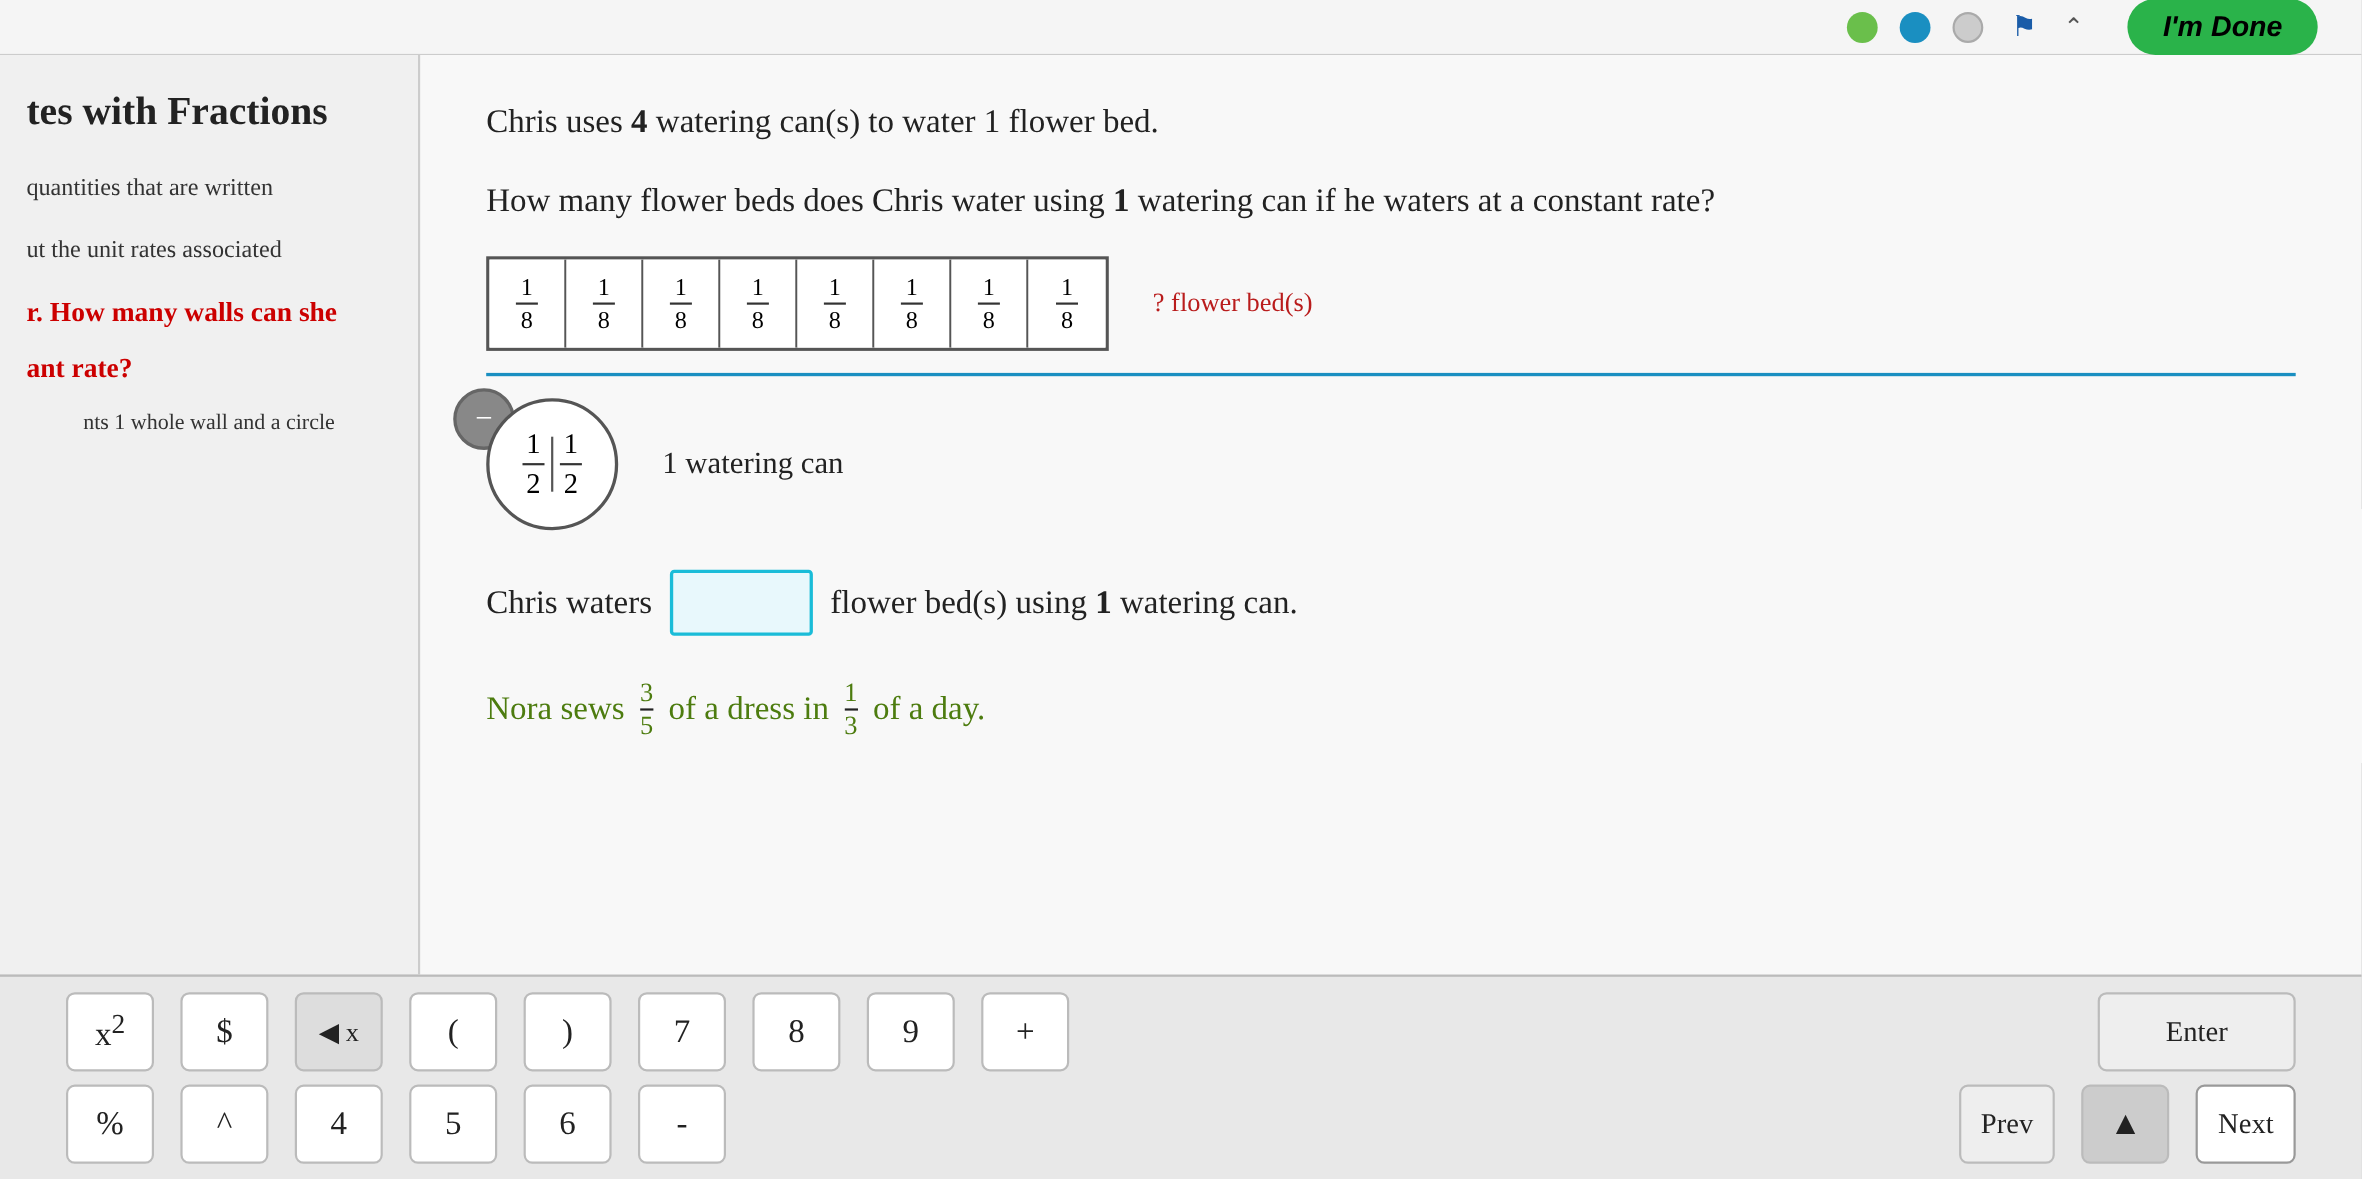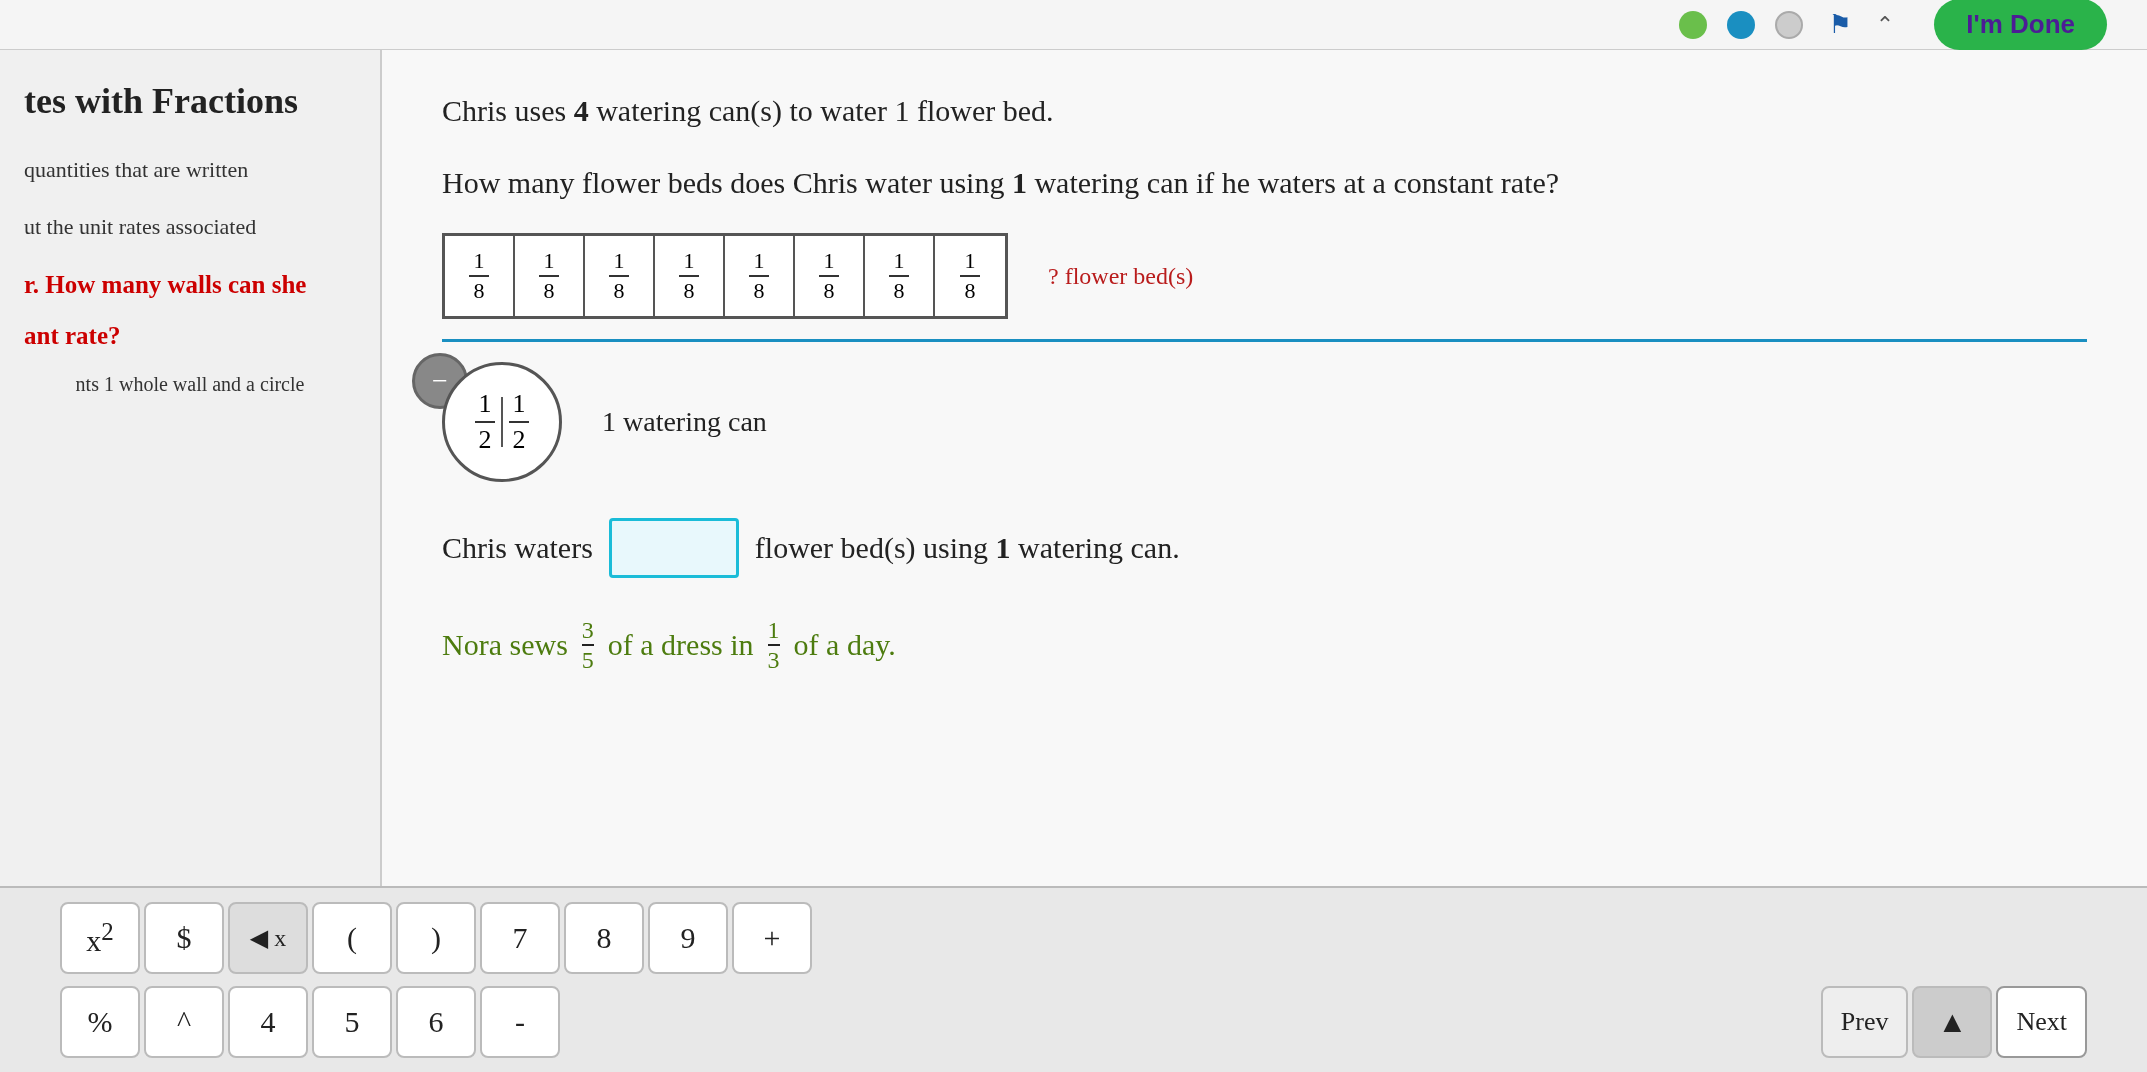--- a/index.html
+++ b/index.html
@@ -37,28 +37,29 @@
       display: inline-block;
     }
     .flag-icon {
       font-size: 26px; color: #1a5ca8; margin-left: 6px;
     }
     .chevron-up {
       font-size: 22px; color: #555; margin-left: 4px;
     }
     .im-done-btn {
       background: #2ab34a;
-      color: #4c1d95;
+      color: #000000;
       border: none;
       border-radius: 30px;
       padding: 10px 32px;
       font-size: 26px;
       font-weight: bold;
       cursor: pointer;
       margin-left: 20px;
+      font-style: italic;
     }
 
     
     .main-layout {
       display: flex;
       flex: 1;
       overflow: hidden;
     }
 
     
@@ -330,21 +331,21 @@
     }
     .kb-btn.up-btn {
       background: #ccc;
       min-width: 80px;
     }
     .kb-spacer {
       flex: 1;
     }
     .kb-row {
       display: flex;
-      gap: 4px;
+      gap: 24px;
       align-items: center;
     }
     .keyboard-rows {
       display: flex;
       flex-direction: column;
       gap: 12px;
       width: 100%;
     }
 
     
@@ -489,20 +490,21 @@
       <button class="kb-btn x-btn">
         <span>◀ <span>x</span></span>
       </button>
       <button class="kb-btn">(</button>
       <button class="kb-btn">)</button>
       <button class="kb-btn">7</button>
       <button class="kb-btn">8</button>
       <button class="kb-btn">9</button>
       <button class="kb-btn">+</button>
       <div class="kb-spacer"></div>
+      <button class="kb-btn enter-btn">Enter</button>
     </div>
     <div class="kb-row">
       <button class="kb-btn">%</button>
       <button class="kb-btn">^</button>
       <button class="kb-btn">4</button>
       <button class="kb-btn">5</button>
       <button class="kb-btn">6</button>
       <button class="kb-btn">-</button>
       <div class="kb-spacer"></div>
       <button class="kb-btn prev-btn">Prev</button>

